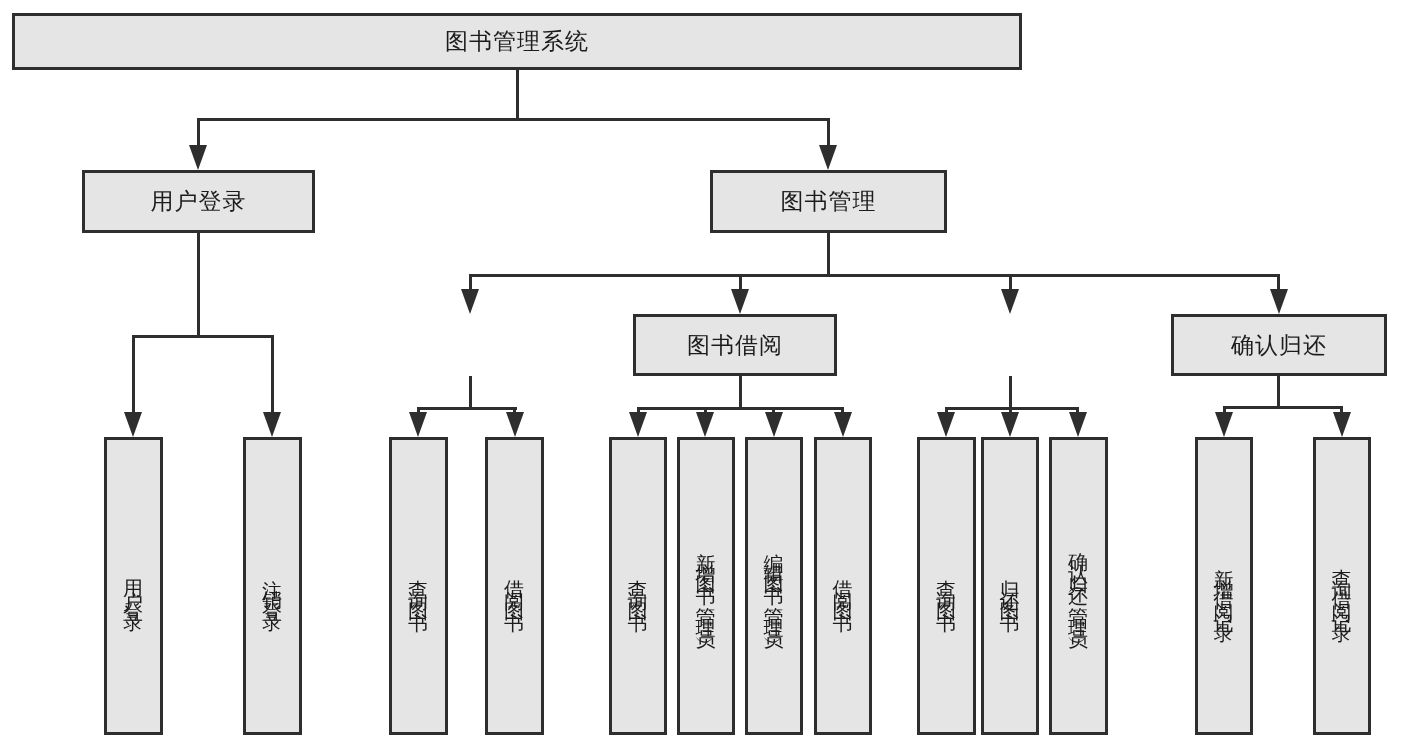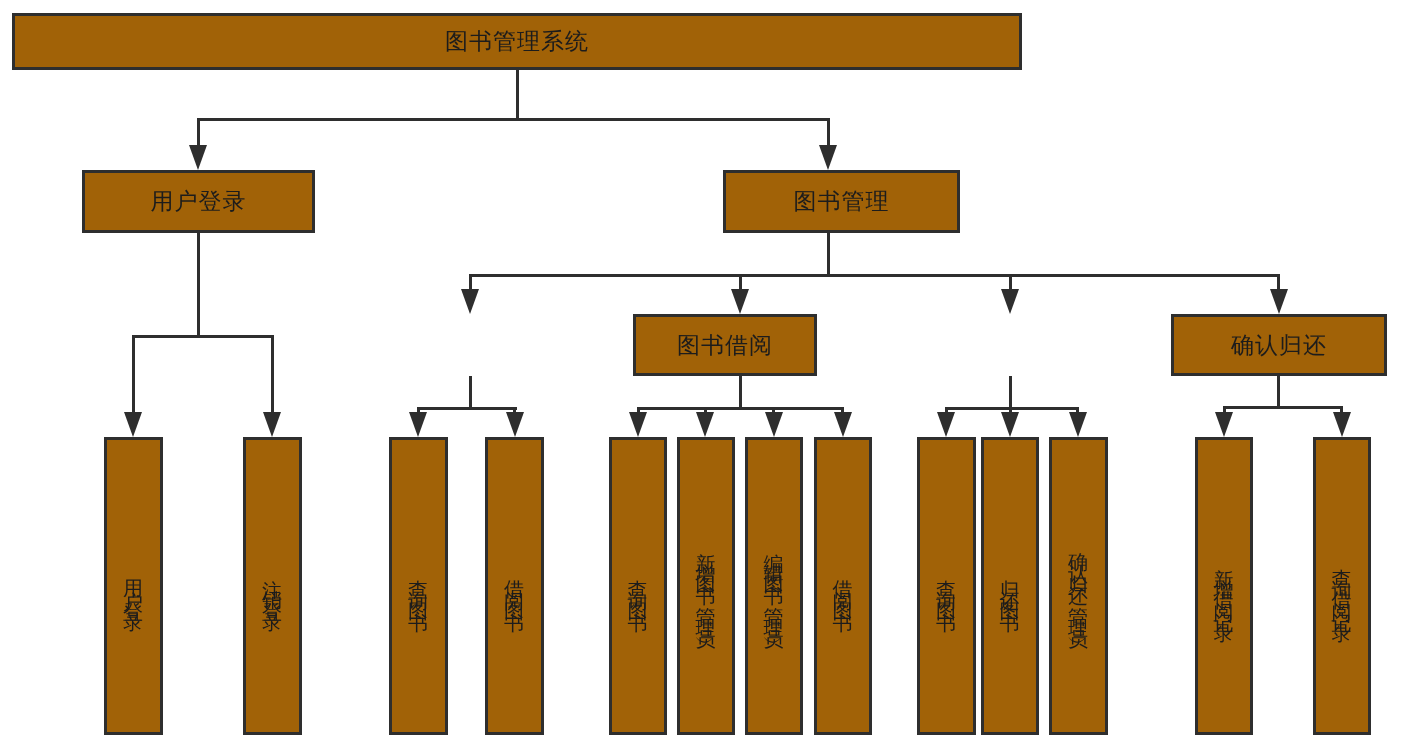--- a/index.html
+++ b/index.html
@@ -1,21 +1,21 @@
 <!DOCTYPE html>
 <html><head>
 <meta charset="utf-8">
 <style>
   html,body{margin:0;padding:0;background:#ffffff;}
   .canvas{
     position:relative;width:1405px;height:747px;background:#ffffff;overflow:hidden;
     font-family:"DejaVu Sans","Liberation Sans",sans-serif;color:#1c1c1c;
   }
   .node{
-    position:absolute;box-sizing:border-box;border:3px solid #2e2e2e;background:#a16207;
+    position:absolute;box-sizing:border-box;border:3px solid #2e2e2e;background:#e5e5e5;
     display:flex;align-items:center;justify-content:center;
     font-size:23px;letter-spacing:1px;white-space:nowrap;
   }
   .leaf{font-size:20px;}
   .vtext{
     writing-mode:vertical-rl;text-orientation:mixed;
     font-size:20px;letter-spacing:11px;line-height:1.1;white-space:nowrap;
   }
   .vline{position:absolute;width:3px;background:#2e2e2e;}
   .hline{position:absolute;height:3px;background:#2e2e2e;}
@@ -44,21 +44,21 @@
     <div class="hline" style="left:197px;top:118px;width:633px;"></div>
     <div class="vline" style="left:197px;top:118px;height:34px;"></div>
     <div class="arrow" style="left:189px;top:145px;"></div>
     <div class="vline" style="left:827px;top:118px;height:34px;"></div>
     <div class="arrow" style="left:819px;top:145px;"></div>
   </div>
 
   <div class="node" style="left:82px;top:170px;width:233px;height:63px;">
     <span>用户登录</span>
   </div>
-  <div class="node" style="left:710px;top:170px;width:237px;height:63px;margin-left:13px;">
+  <div class="node" style="left:710px;top:170px;width:237px;height:63px;">
     <span>图书管理</span>
   </div>
 
   <div>
     <div class="vline" style="left:197px;top:233px;height:102px;"></div>
     <div class="hline" style="left:132px;top:335px;width:142px;"></div>
     <div class="vline" style="left:132px;top:335px;height:80px;"></div>
     <div class="arrow" style="left:124px;top:412px;"></div>
     <div class="vline" style="left:271px;top:335px;height:80px;"></div>
     <div class="arrow" style="left:263px;top:412px;"></div>
@@ -70,21 +70,21 @@
     <div class="vline" style="left:469px;top:274px;height:22px;"></div>
     <div class="arrow" style="left:461px;top:289px;"></div>
     <div class="vline" style="left:739px;top:274px;height:22px;"></div>
     <div class="arrow" style="left:731px;top:289px;"></div>
     <div class="vline" style="left:1009px;top:274px;height:22px;"></div>
     <div class="arrow" style="left:1001px;top:289px;"></div>
     <div class="vline" style="left:1277px;top:274px;height:22px;"></div>
     <div class="arrow" style="left:1270px;top:289px;"></div>
   </div>
 
-  <div class="node" style="left:633px;top:314px;width:184px;height:62px;">
+  <div class="node" style="left:633px;top:314px;width:204px;height:62px;">
     <span>图书借阅</span>
   </div>
   <div class="node" style="left:1171px;top:314px;width:216px;height:62px;">
     <span>确认归还</span>
   </div>
 
   <div>
     <div class="vline" style="left:469px;top:376px;height:31px;"></div>
     <div class="hline" style="left:417px;top:407px;width:100px;"></div>
     <div class="vline" style="left:417px;top:407px;height:14px;"></div>

